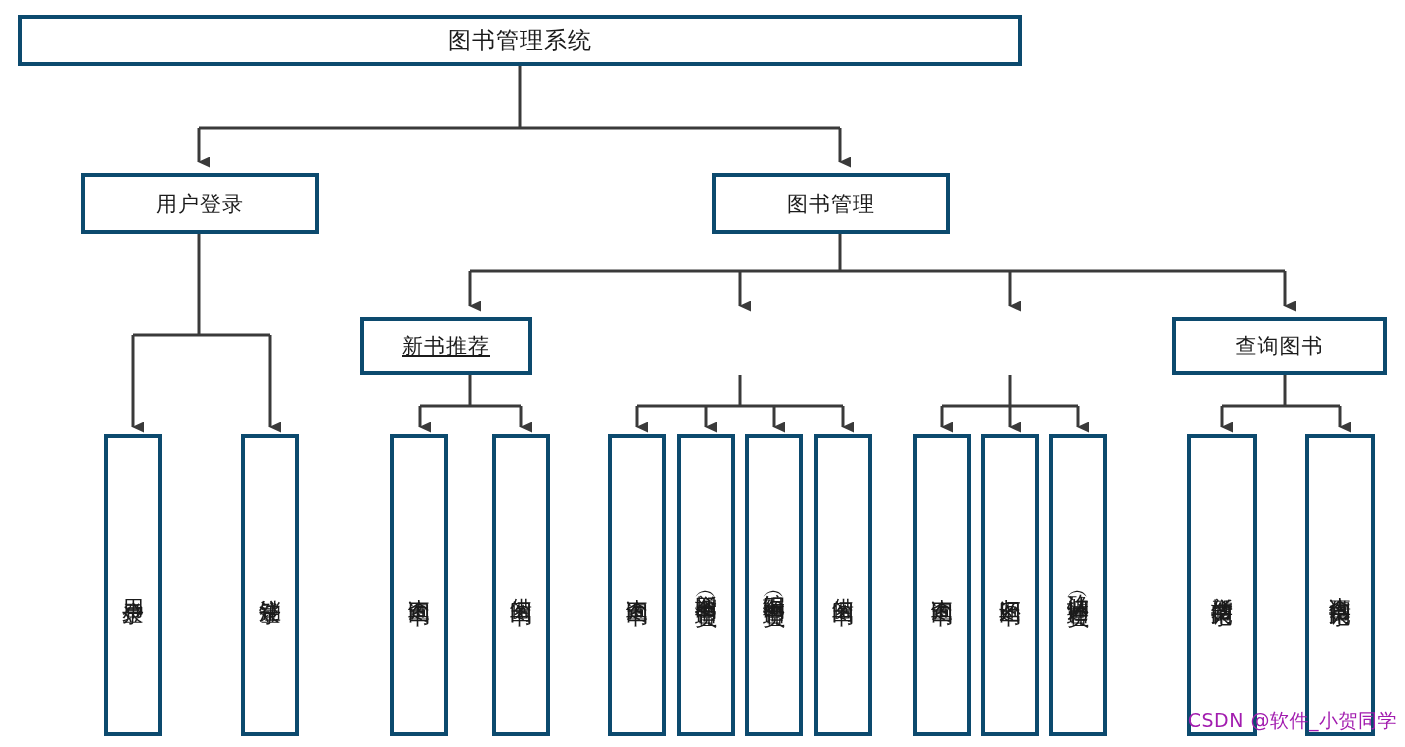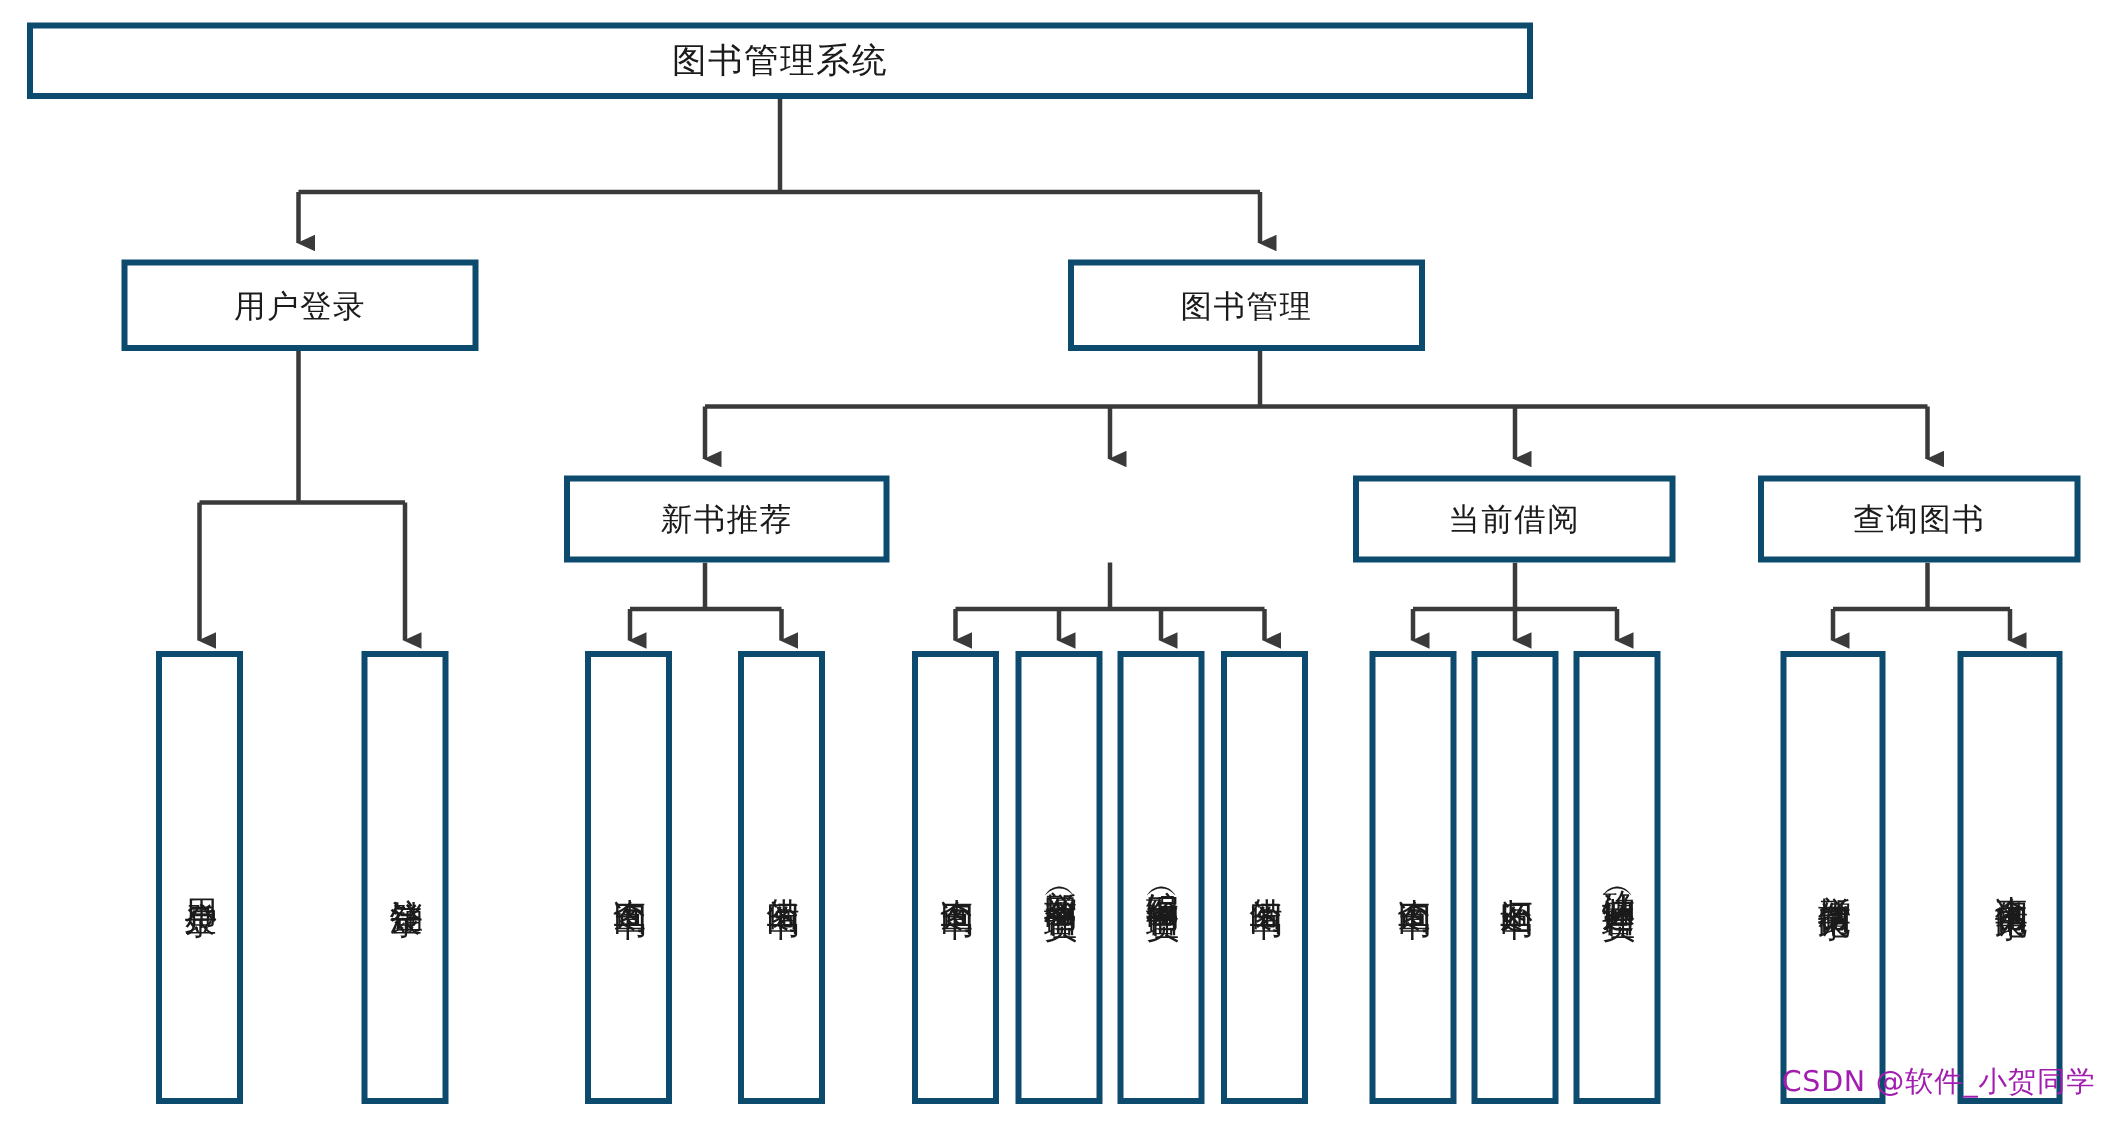--- a/index.html
+++ b/index.html
@@ -125,25 +125,22 @@
     <span>图书管理系统</span>
   </div>
 
   <div class="node lvl2" style="left:81px; top:173px; width:238px; height:61px;">
     <span>用户登录</span>
   </div>
   <div class="node lvl2" style="left:712px; top:173px; width:238px; height:61px;text-align:right;">
     <span>图书管理</span>
   </div>
 
-  <div class="node lvl2" style="left:376px; top:317px; width:217px; height:58px;">
+  <div class="node lvl2" style="left:360px; top:317px; width:172px; height:58px;text-decoration:underline;">
     <span>新书推荐</span>
-  </div>
-  <div class="node lvl2" style="left:902px; top:317px; width:215px; height:58px;">
-    <span>当前借阅</span>
   </div>
   <div class="node lvl2" style="left:1172px; top:317px; width:215px; height:58px;">
     <span>查询图书</span>
   </div>
 
   <div class="node leaf" style="left:104px; top:434px; width:58px; height:302px;">
     <span class="leaf-text">用户登录</span>
   </div>
   <div class="node leaf" style="left:241px; top:434px; width:58px; height:302px;">
     <span class="leaf-text">注销登录</span>

